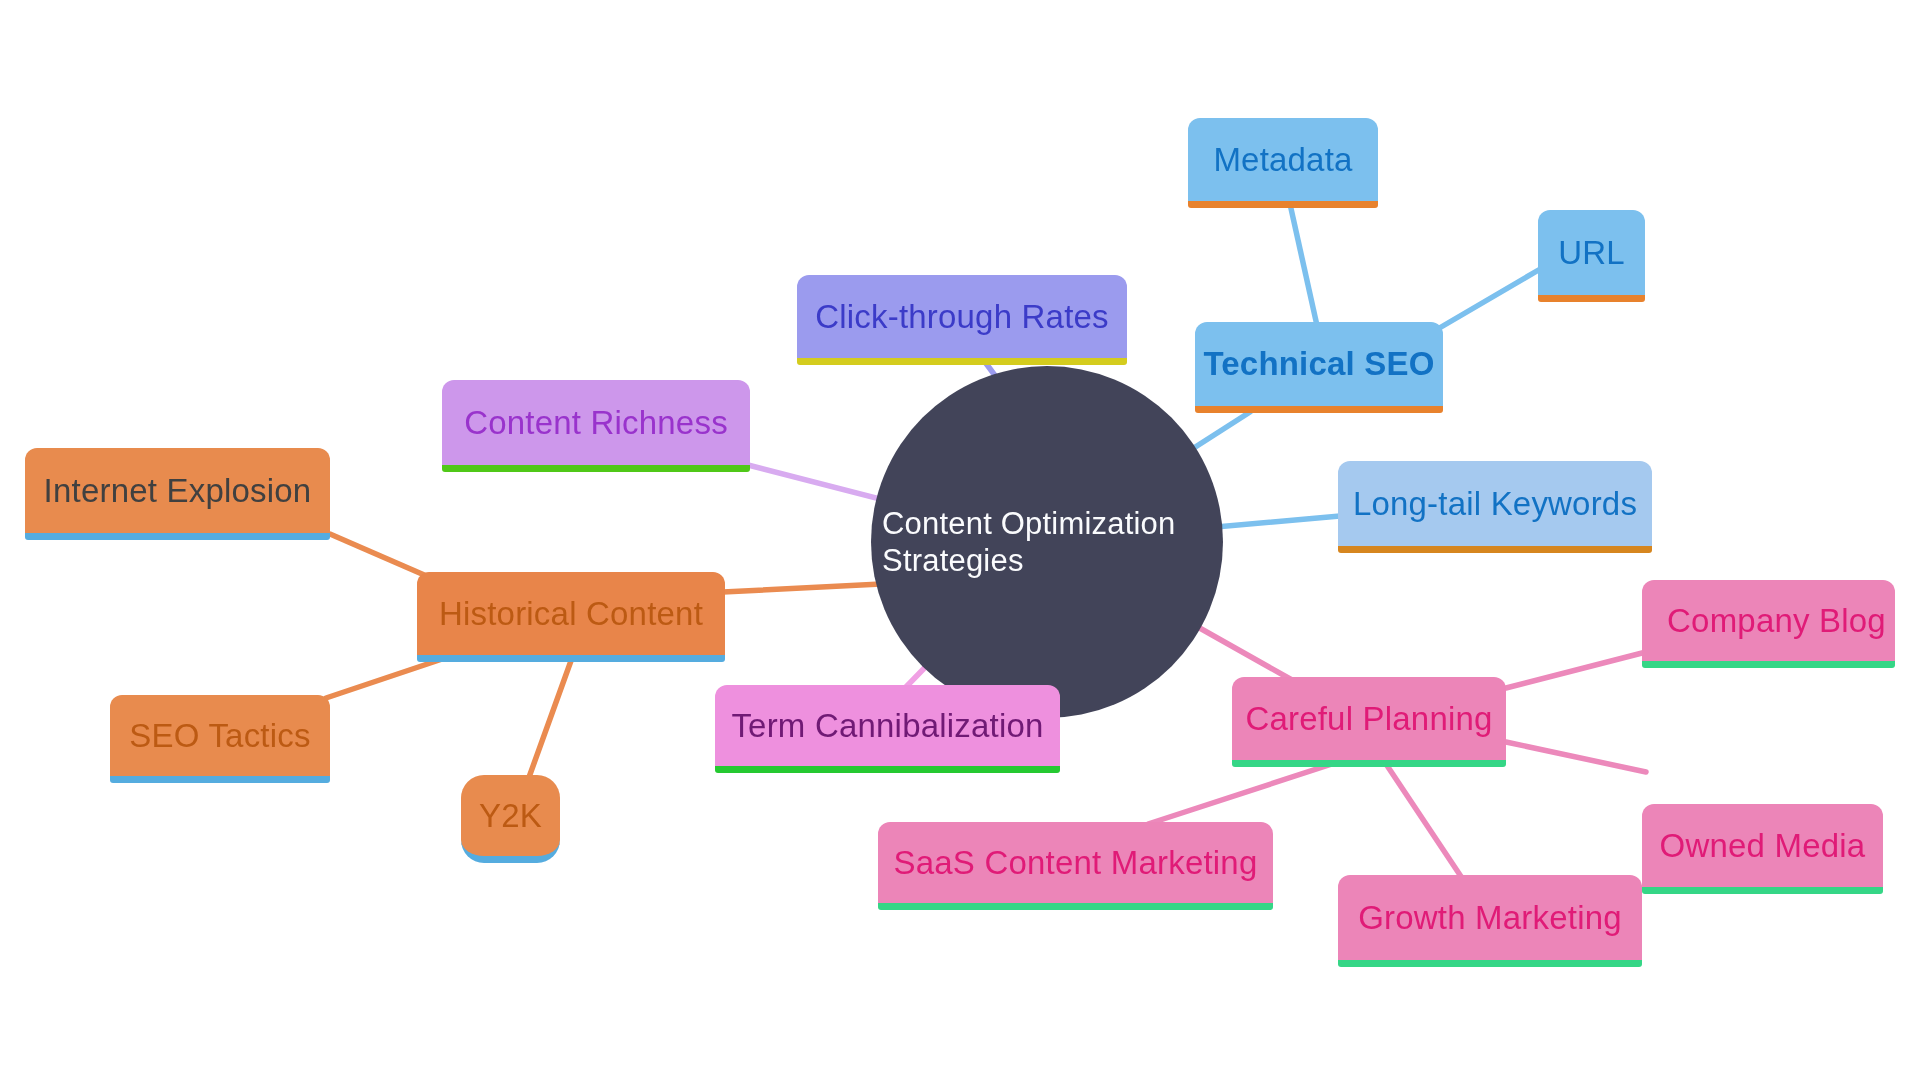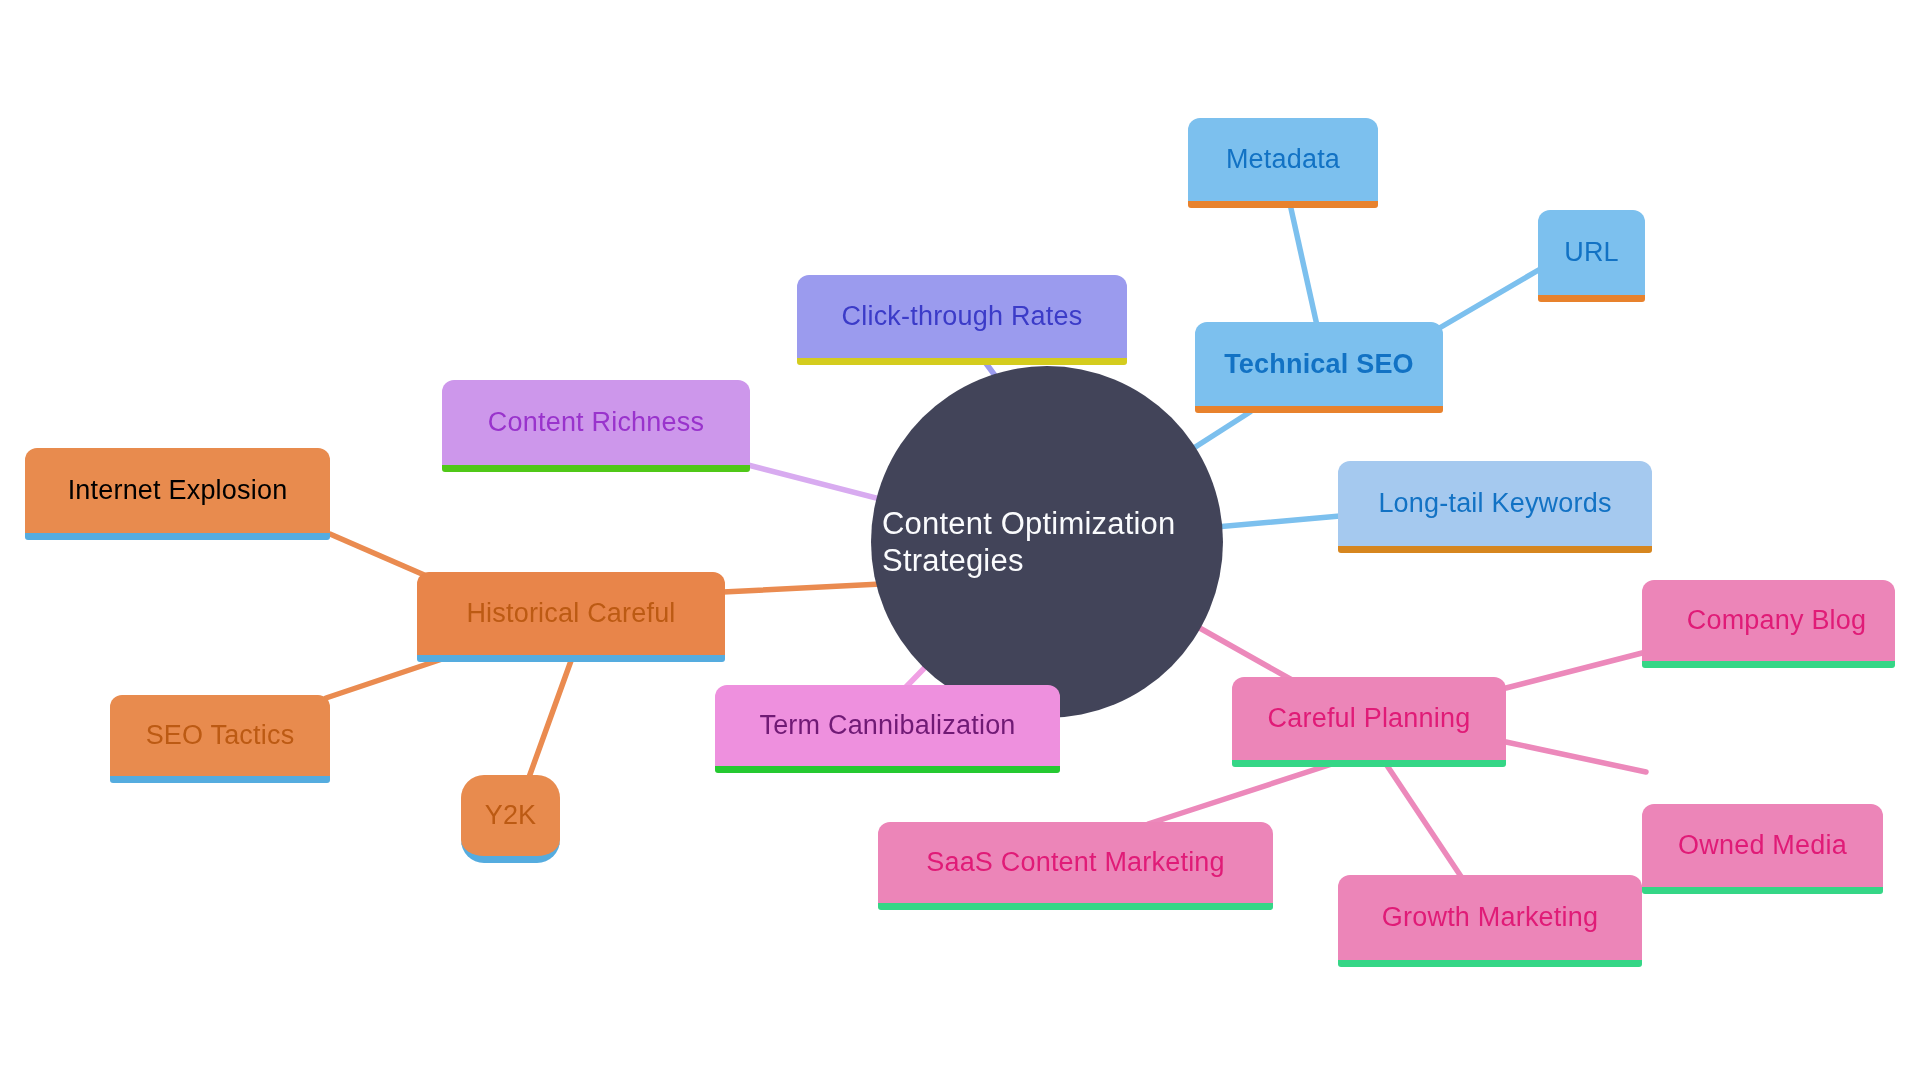--- a/index.html
+++ b/index.html
@@ -44,21 +44,21 @@
     z-index: 3;
     border-radius: 12px 12px 3px 3px;
     display: flex;
     align-items: center;
     justify-content: center;
     box-sizing: border-box;
     white-space: nowrap;
     cursor: pointer;
   }
   .node span {
-    font-size: 27px;
+    font-size: 33px;
     letter-spacing: 0.2px;
   }
 </style>
 </head>
 <body>
 
 <div class="stage">
   <svg id="edge-layer" class="edges" viewBox="0 0 1920 1080">
       <line x1="985" y1="362" x2="1065" y2="470" stroke="#9B9BEE" stroke-width="5.5" stroke-linecap="round"></line>
       <line x1="748" y1="465" x2="1047" y2="542" stroke="#D8ABF0" stroke-width="5.5" stroke-linecap="round"></line>
@@ -94,25 +94,25 @@
       </div>
       <div class="node" style="left: 1338px; top: 461px; width: 314px; height: 92px; background: rgb(165, 201, 239); border-bottom: 7px solid rgb(214, 134, 31); color: rgb(18, 114, 196);">
         <span>Long-tail Keywords</span>
       </div>
       <div class="node" style="left: 797px; top: 275px; width: 330px; height: 90px; background: rgb(155, 155, 238); border-bottom: 7px solid rgb(212, 204, 30); color: rgb(59, 59, 200);">
         <span>Click-through Rates</span>
       </div>
       <div class="node" style="left: 442px; top: 380px; width: 308px; height: 92px; background: rgb(205, 151, 235); border-bottom: 7px solid rgb(80, 200, 24); color: rgb(153, 51, 204);">
         <span>Content Richness</span>
       </div>
-      <div class="node" style="left: 25px; top: 448px; width: 305px; height: 92px; background: rgb(232, 139, 78); border-bottom: 7px solid rgb(85, 172, 223); color: #000000;">
+      <div class="node" style="left: 25px; top: 448px; width: 305px; height: 92px; background: rgb(232, 139, 78); border-bottom: 7px solid rgb(85, 172, 223); color: #404040;">
         <span>Internet Explosion</span>
       </div>
       <div class="node" style="left: 417px; top: 572px; width: 308px; height: 90px; background: rgb(232, 133, 74); border-bottom: 7px solid rgb(85, 172, 223); color: rgb(188, 90, 19);">
-        <span>Historical Careful</span>
+        <span>Historical Content</span>
       </div>
       <div class="node" style="left: 110px; top: 695px; width: 220px; height: 88px; background: rgb(232, 139, 78); border-bottom: 7px solid rgb(85, 172, 223); color: rgb(188, 90, 19);">
         <span>SEO Tactics</span>
       </div>
       <div class="node" style="left: 461px; top: 775px; width: 99px; height: 88px; background: rgb(232, 139, 78); border-bottom: 7px solid rgb(85, 172, 223); color: rgb(188, 90, 19); border-radius: 23px;">
         <span>Y2K</span>
       </div>
       <div class="node" style="left: 715px; top: 685px; width: 345px; height: 88px; background: rgb(238, 144, 222); border-bottom: 7px solid rgb(37, 201, 49); color: #701a75;">
         <span>Term Cannibalization</span>
       </div>

